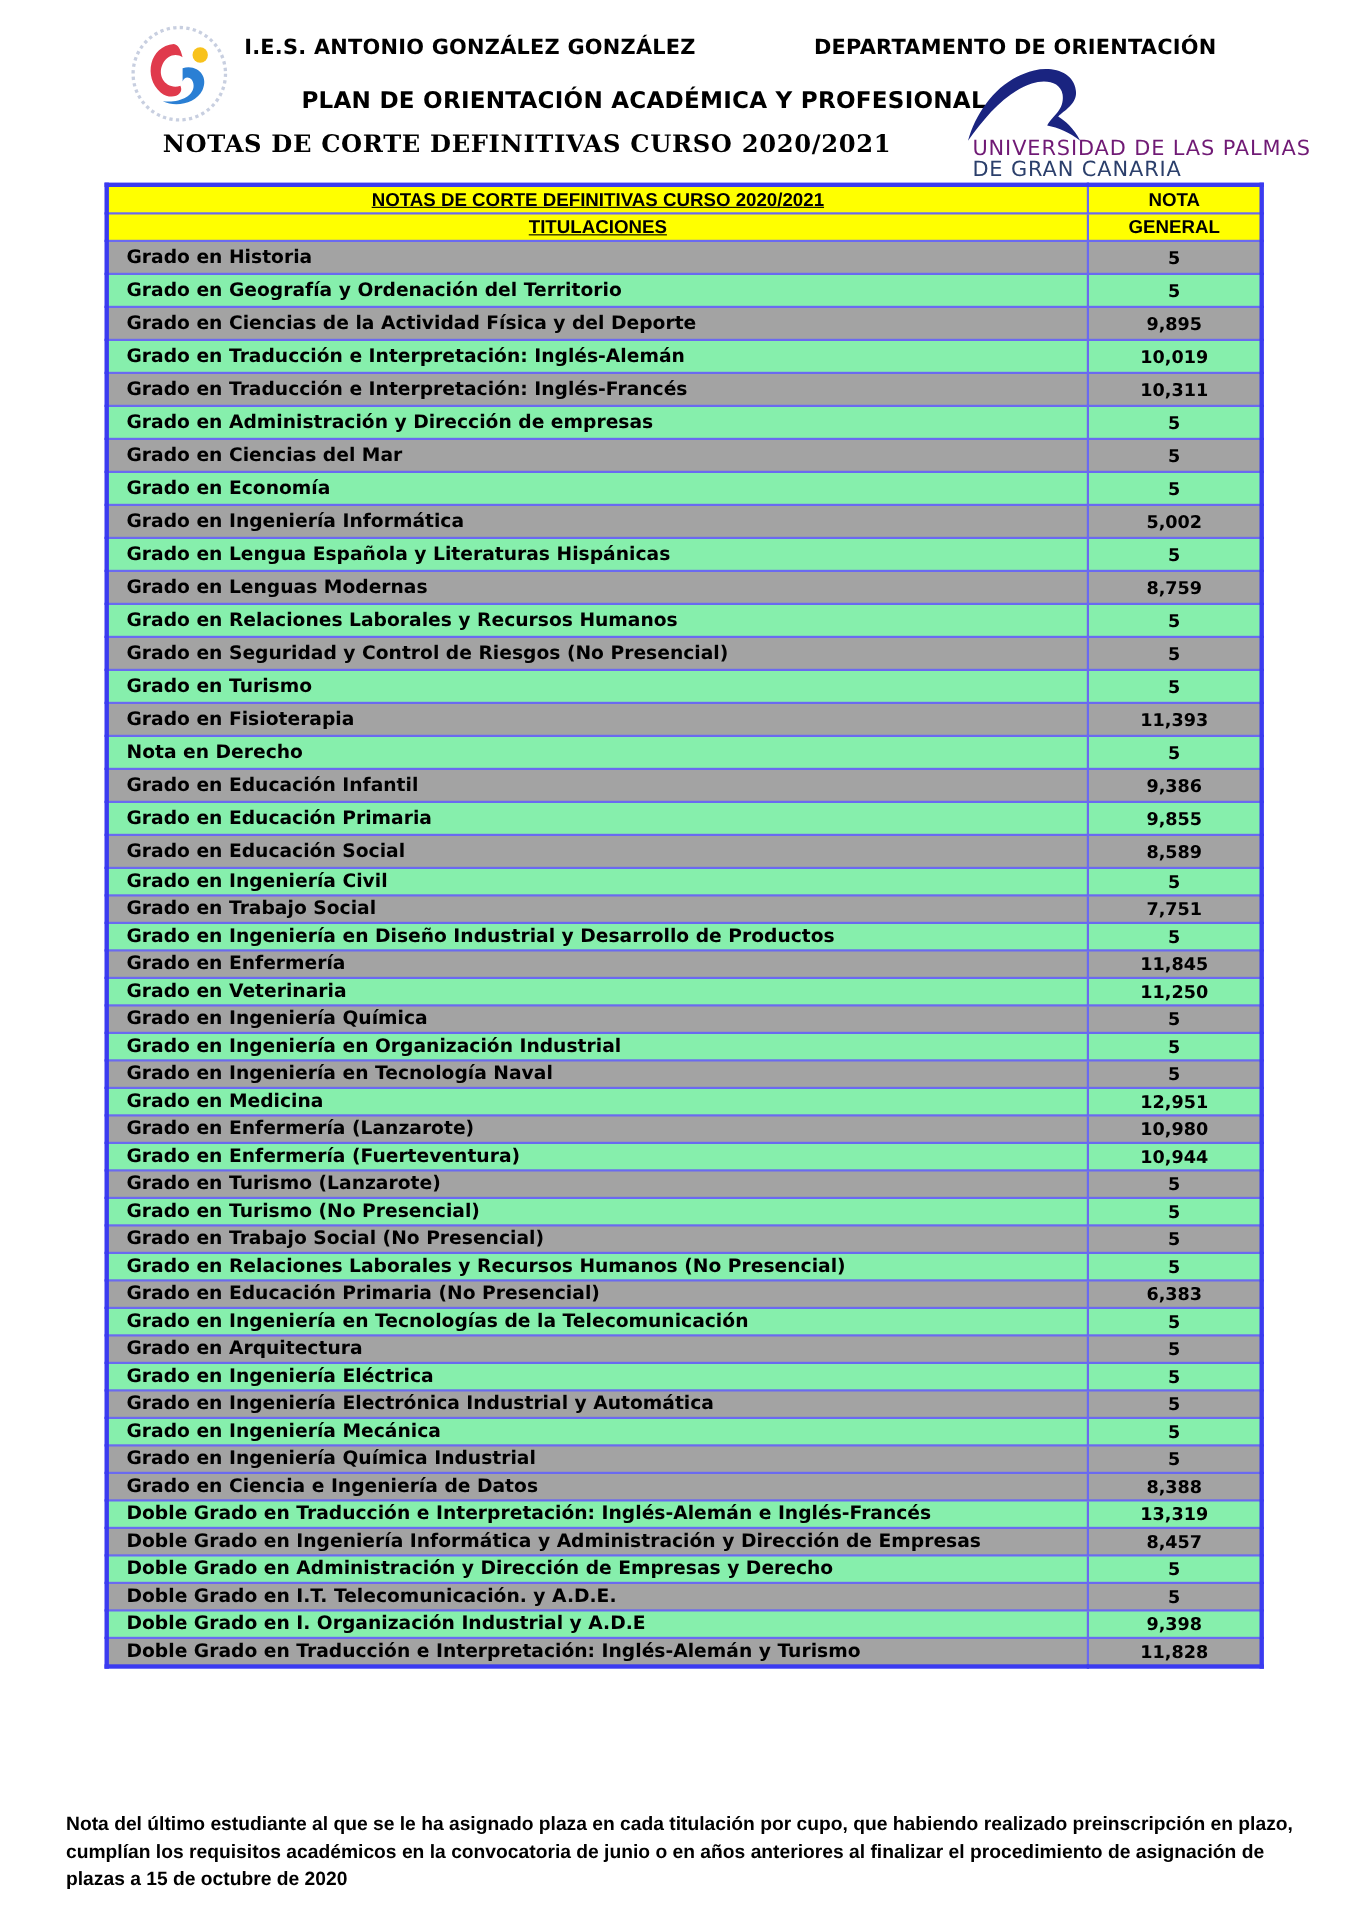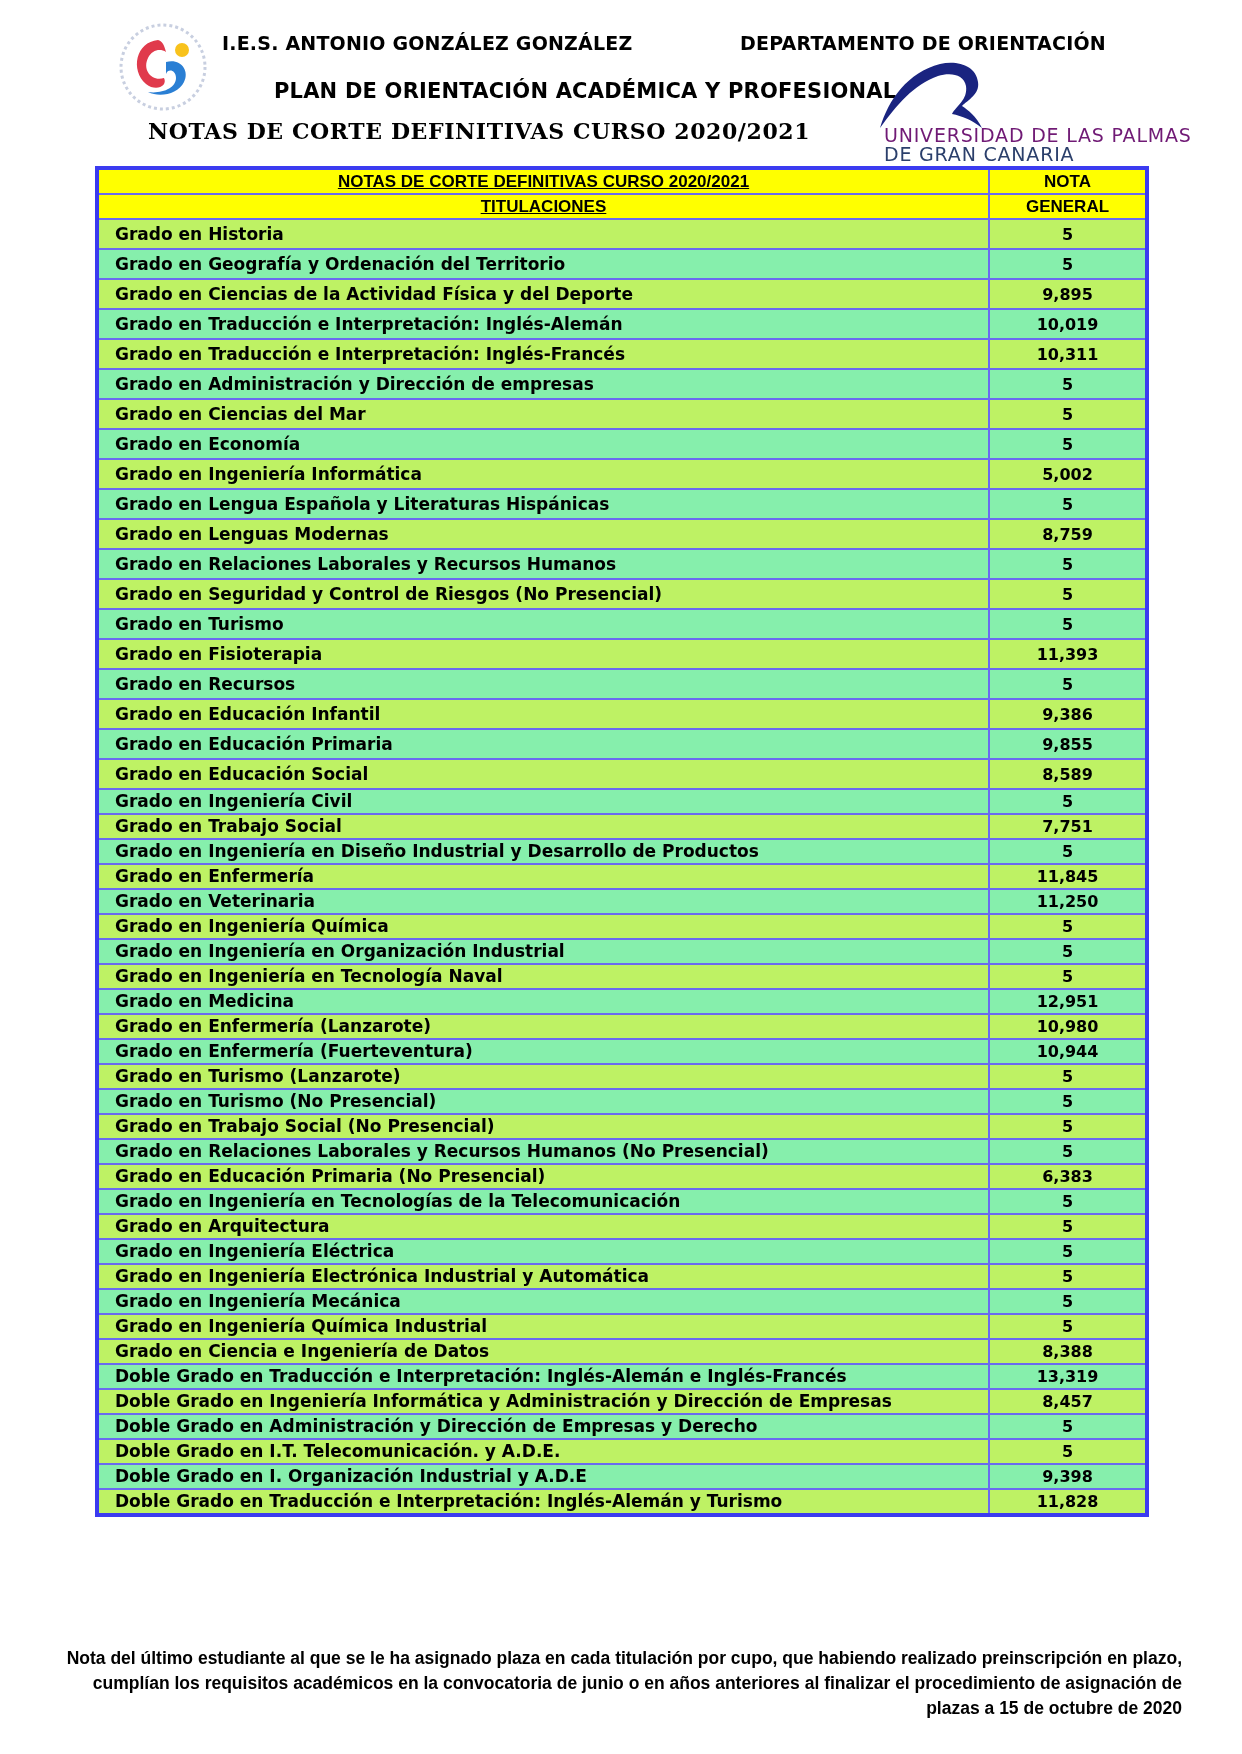--- a/index.html
+++ b/index.html
@@ -25,23 +25,23 @@
   table.grades td, table.grades th { border: 2px solid #6a6af0; padding: 0; }
   .hdr td { background: #ffff00; font-family: "Liberation Sans", sans-serif; font-weight: bold;
             text-align: center; height: 23px; font-size: 17px; line-height: 23px;
             text-decoration: underline; }
   .hdr td.nota { text-decoration: none; }
   tr.row td { font-weight: bold; font-size: 17px; }
   tr.row td.name { padding-left: 16px; text-align: left; white-space: nowrap; }
   tr.row td.val { text-align: center; font-size: 16px; }
   tr.row.tall td { height: 28px; }
   tr.row.short td { height: 23px; line-height: 23px; }
-  tr.row.odd td { background: #bef264; }
+  tr.row.odd td { background: #a3a3a3; }
   tr.row.even td { background: #86efac; }
-  .footer-note { position: absolute; left: 60px; top: 1646px; width: 1122px; text-align: right;
+  .footer-note { position: absolute; left: 60px; top: 1646px; width: 1122px; text-align: left;
                  font-family: "Liberation Sans", sans-serif; font-weight: bold; font-size: 17.5px; line-height: 25px; }
 </style>
 </head>
 <body>
 
 <div class="header-block">
   <div class="school-logo">
     <svg width="90" height="90" viewBox="0 0 90 90">
       <circle cx="45" cy="45" r="42" fill="none" stroke="#c8cfe0" stroke-width="3" stroke-dasharray="3 3"></circle>
       <path d="M40 18 C18 20 12 48 28 62 C38 70 50 64 46 56 C34 60 24 48 30 36 C34 28 42 26 48 30 C46 22 44 19 40 18 Z" fill="#e03a4c"></path>
@@ -131,21 +131,21 @@
         </tr>
         <tr class="row even tall">
           <td class="name">Grado en Turismo</td>
           <td class="val">5</td>
         </tr>
         <tr class="row odd tall">
           <td class="name">Grado en Fisioterapia</td>
           <td class="val">11,393</td>
         </tr>
         <tr class="row even tall">
-          <td class="name">Grado en Recursos</td>
+          <td class="name">Nota en Derecho</td>
           <td class="val">5</td>
         </tr>
         <tr class="row odd tall">
           <td class="name">Grado en Educación Infantil</td>
           <td class="val">9,386</td>
         </tr>
         <tr class="row even tall">
           <td class="name">Grado en Educación Primaria</td>
           <td class="val">9,855</td>
         </tr>

